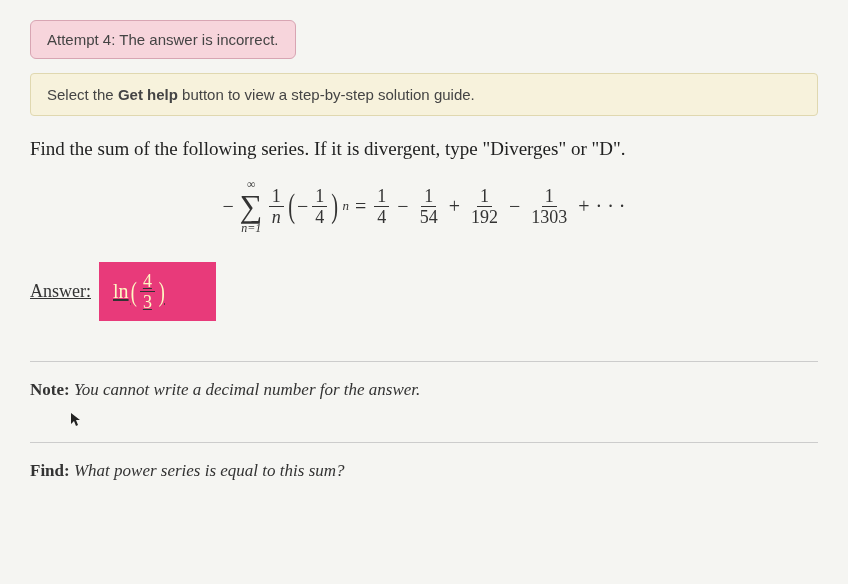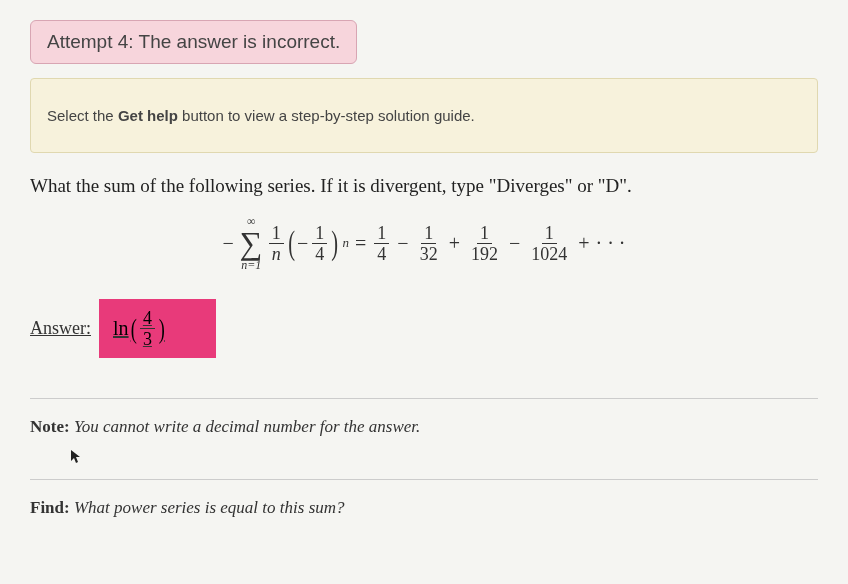--- a/index.html
+++ b/index.html
@@ -16,28 +16,28 @@
       color: #333;
     }
     .attempt-banner {
       background: #f7d5dc;
       border: 1px solid #d8a5b3;
       border-radius: 6px;
       padding: 10px 16px;
       display: inline-block;
       margin-bottom: 14px;
       font-family: Arial, sans-serif;
-      font-size: 19px;
+      font-size: 15px;
       color: #444;
     }
     .help-banner {
       background: #f7f2dc;
       border: 1px solid #e0d8b0;
       border-radius: 4px;
-      padding: 28px 16px;
+      padding: 12px 16px;
       margin-bottom: 22px;
       font-family: Arial, sans-serif;
       font-size: 15px;
       color: #444;
     }
     .help-banner .bold {
       font-weight: bold;
     }
     .question-text {
       font-size: 19px;
@@ -54,21 +54,21 @@
       align-items: center;
       margin-bottom: 40px;
       text-decoration: underline;
     }
     .answer-label {
       font-size: 18px;
       margin-right: 8px;
     }
     .answer-box {
       background: #e83a7a;
-      color: #000000;
+      color: #fef9c3;
       padding: 10px 50px 10px 14px;
       font-size: 20px;
       display: inline-flex;
       align-items: center;
       min-height: 44px;
     }
     hr.sep {
       border: none;
       border-top: 1px solid #ccc;
       margin: 10px 0 18px 0;
@@ -167,21 +167,21 @@
 
 <div class="attempt-banner">
   <span>Attempt 4:</span>
   <span>The answer is incorrect.</span>
 </div>
 
 <div class="help-banner">
   <span>Select the </span><span class="bold">Get help</span><span> button to view a step-by-step solution guide.</span>
 </div>
 
-<div class="question-text">What the sum of the following series. If it is divergent, type "Diverges" or "D".</div>
+<div class="question-text">Find the sum of the following series. If it is divergent, type "Diverges" or "D".</div>
 
 <div class="equation-row">
   <span class="math">
     <span class="neg">−</span>
     <span class="sigma-block">
       <span class="top">∞</span>
       <span class="sigma">∑</span>
       <span class="bottom">n=1</span>
     </span>
     <span class="frac">
@@ -197,31 +197,31 @@
     <span class="paren">)</span>
     <span class="sup">n</span>
     <span class="op">=</span>
     <span class="frac">
       <span class="num">1</span>
       <span class="den">4</span>
     </span>
     <span class="op">−</span>
     <span class="frac">
       <span class="num">1</span>
-      <span class="den">32</span>
+      <span class="den">54</span>
     </span>
     <span class="op">+</span>
     <span class="frac">
       <span class="num">1</span>
       <span class="den">192</span>
     </span>
     <span class="op">−</span>
     <span class="frac">
       <span class="num">1</span>
-      <span class="den">1024</span>
+      <span class="den">1303</span>
     </span>
     <span class="op">+</span>
     <span>· · ·</span>
   </span>
 </div>
 
 <div class="answer-row">
   <span class="answer-label">Answer:</span>
   <span class="answer-box">
     <span class="math">

